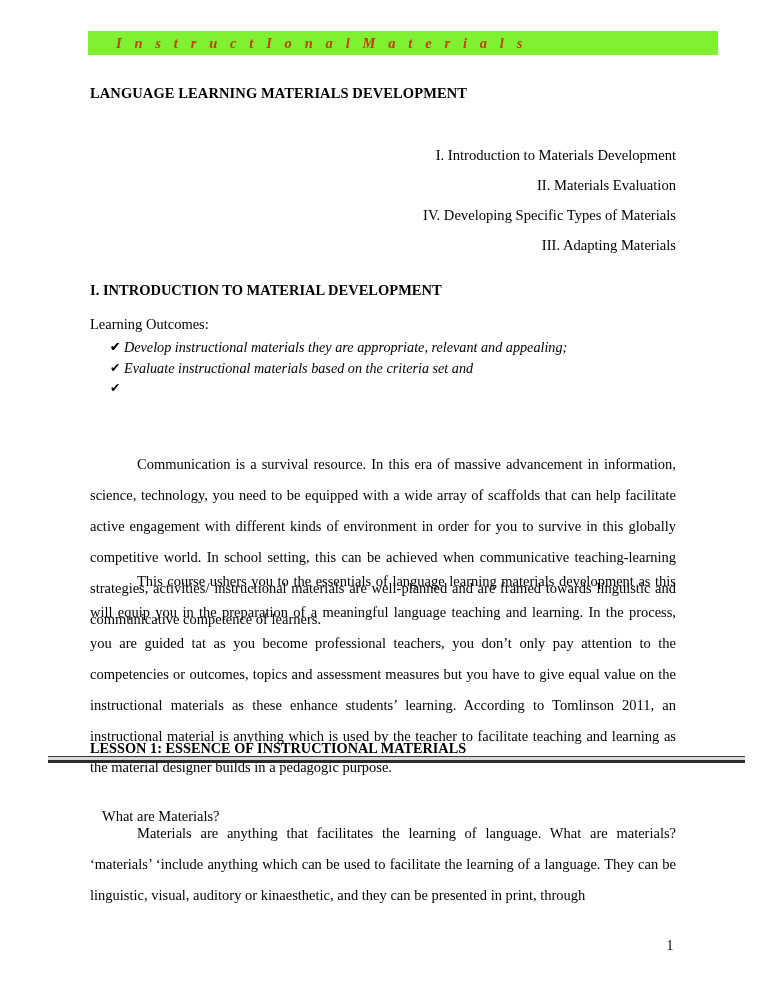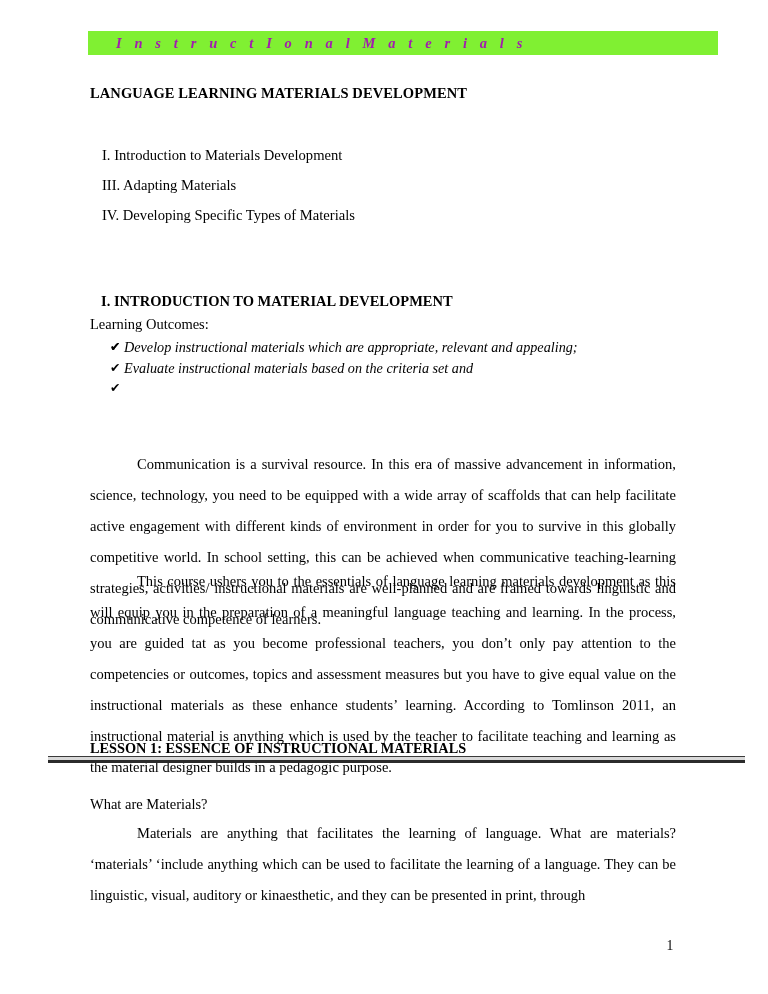--- a/index.html
+++ b/index.html
@@ -32,21 +32,21 @@
   .banner-text {
     position: absolute;
     left: 28px;
     top: 50%;
     transform: translateY(-50%);
     font-family: "Liberation Serif", "DejaVu Serif", serif;
     font-style: italic;
     font-weight: bold;
     font-size: 14.5px;
     letter-spacing: 4.6px;
-    color: #a21caf;
+    color: #c2410c;
     white-space: nowrap;
   }
 
   
   .content {
     position: absolute;
     left: 90px;
     top: 0;
     width: 586px;
   }
@@ -58,36 +58,37 @@
     margin: 0;
     position: absolute;
     top: 85px;
     left: 0;
     white-space: nowrap;
   }
 
   .toc {
     position: absolute;
     top: 140px;
-    left: 12px;
-    width: 100%;
+    left: 0;
+    width: 100%;
+    text-align: right;
   }
   .toc-item {
     font-size: 14.6px;
     line-height: 30px;
     margin: 0;
   }
 
   .section-heading {
     position: absolute;
     top: 282px;
     left: 0;
     font-size: 14.5px;
     font-weight: bold;
-    margin: 11px;
+    margin: 0;
     white-space: nowrap;
   }
 
   .outcomes-label {
     position: absolute;
     top: 316px;
     left: 0;
     font-size: 14.5px;
     font-weight: normal;
     margin: 0;
@@ -169,21 +170,21 @@
     width: 100%;
     height: 3px;
     background: #2b2b2b;
   }
 
   .subquestion {
     position: absolute;
     top: 796px;
     left: 0;
     font-size: 14.5px;
-    margin: 0;
+    margin: 12px;
   }
 
   .page-number {
     position: absolute;
     top: 938px;
     left: 0;
     width: 768px;
     text-align: center;
     font-size: 13.6px;
     margin: 0;
@@ -201,35 +202,36 @@
   <div class="banner">
     <div class="banner-text">I n s t r u c t I o n a l   M a t e r i a l s</div>
   </div>
 
   <div class="content">
 
     <h1 class="doc-title">LANGUAGE LEARNING MATERIALS DEVELOPMENT</h1>
 
     <div class="toc">
       <p class="toc-item">I. Introduction to Materials Development</p>
+      <p class="toc-item">II. Materials Evaluation</p>
+      <p class="toc-item">IV. Developing Specific Types of Materials</p>
       <p class="toc-item">III. Adapting Materials</p>
-      <p class="toc-item">IV. Developing Specific Types of Materials</p>
     </div>
 
     <h2 class="section-heading">I. INTRODUCTION TO MATERIAL DEVELOPMENT</h2>
 
     <p class="outcomes-label">Learning Outcomes:</p>
 
     <ul class="outcomes">
       <li class="outcome-item">
         <span class="outcome-check">✔</span>
       </li>
       <li class="outcome-item">
         <span class="outcome-check">✔</span>
-        <span>Develop instructional materials which are appropriate, relevant and appealing;</span>
+        <span>Develop instructional materials they are appropriate, relevant and appealing;</span>
       </li>
       <li class="outcome-item">
         <span class="outcome-check">✔</span>
         <span>Evaluate instructional materials based on the criteria set and</span>
       </li>
       <li class="outcome-item">
         <span class="outcome-check">✔</span>
       </li>
     </ul>
 

